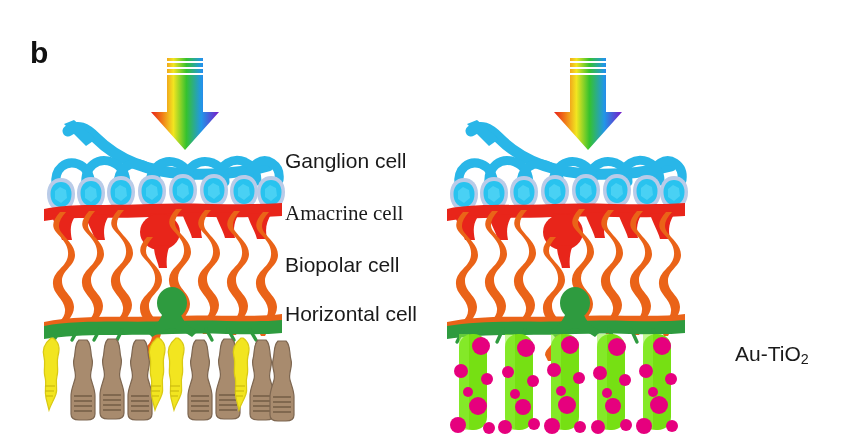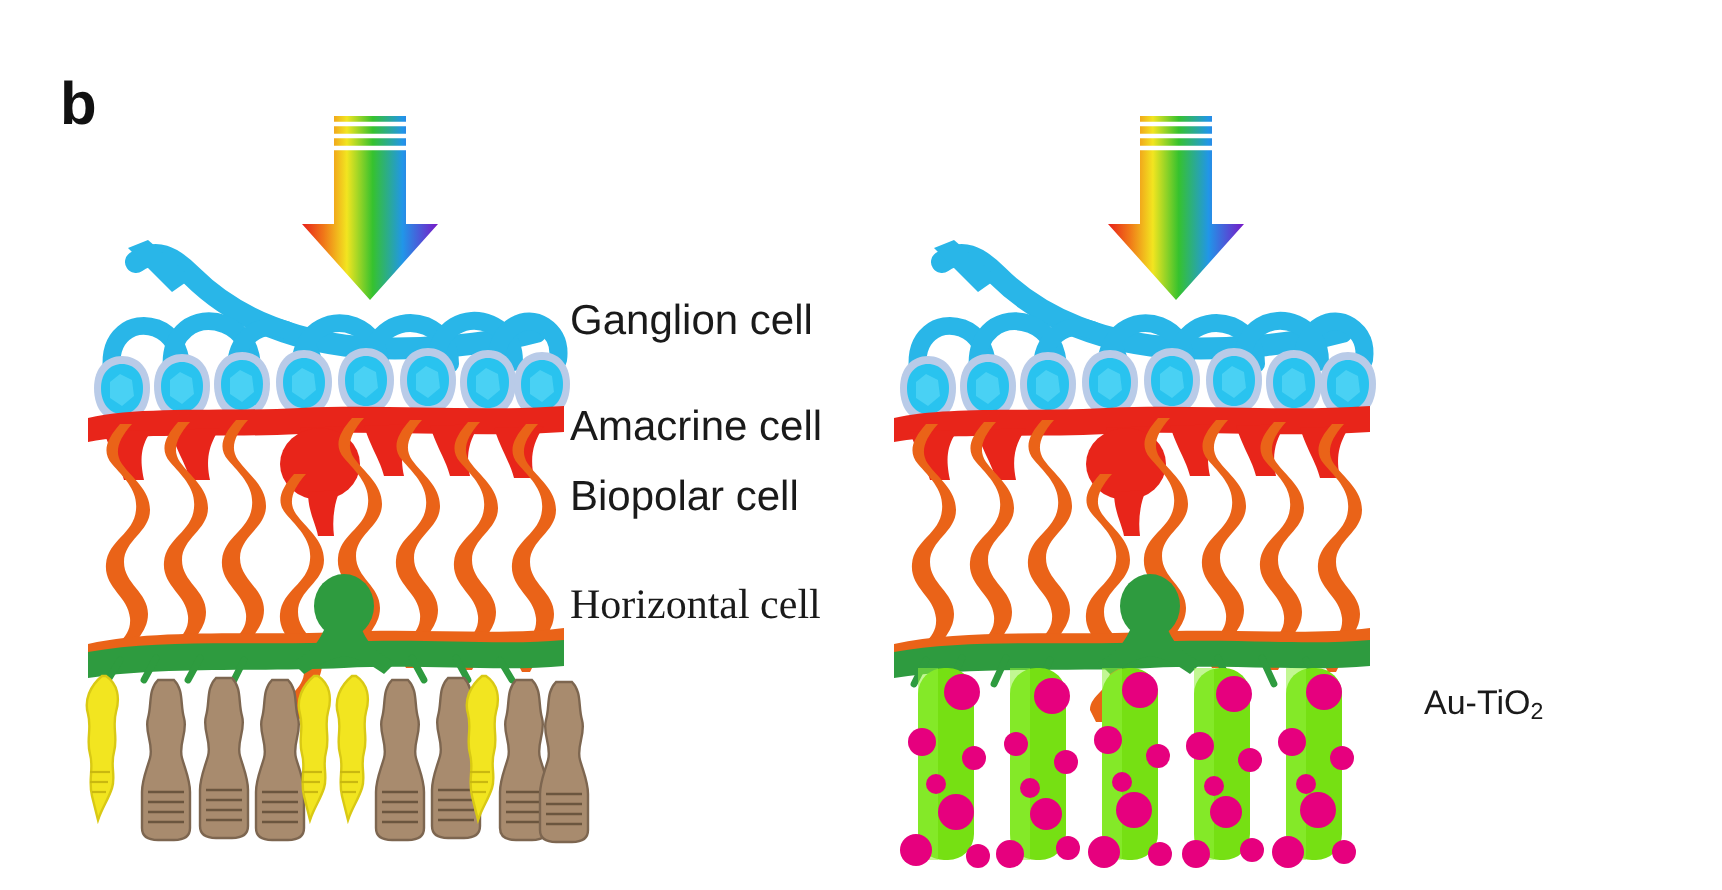--- a/index.html
+++ b/index.html
@@ -1,21 +1,21 @@
 <!DOCTYPE html>
 <html><head>
 <meta charset="utf-8">
 <style>
   html,body{margin:0;padding:0;background:#ffffff;}
   body{width:861px;height:445px;position:relative;overflow:hidden;
        font-family:"Liberation Sans", sans-serif;color:#1a1a1a;}
   #stage{position:absolute;left:0;top:0;width:861px;height:445px;background:#fff;}
   .panel-label{position:absolute;font-weight:bold;font-size:30px;line-height:1;color:#111;}
   .cell-label{position:absolute;font-size:21px;line-height:1;color:#1a1a1a;white-space:nowrap;}
-  .nw-label{position:absolute;font-size:17px;line-height:1.25;color:#1a1a1a;white-space:nowrap;}
+  .nw-label{position:absolute;font-size:21px;line-height:1.25;color:#1a1a1a;white-space:nowrap;margin-left:23px;}
   .nw-label sub{font-size:0.68em;vertical-align:-0.22em;}
   svg{display:block;}
   .svg-layer{position:absolute;left:0;top:0;}
 </style>
 </head>
 <body>
 
 <div id="stage">
 
   <div class="panel-label" style="left:30px;top:38px;">b</div>
@@ -324,24 +324,24 @@
           <circle cx="644" cy="426" r="8"></circle>
             <circle cx="672" cy="426" r="6"></circle>
           <circle cx="653" cy="392" r="5"></circle>
         </g>
       </g>
     </g>
   </svg>
 
   <div class="cell-label" style="left:285px;top:150px;text-align:center;">Ganglion cell</div>
 
-  <div class="cell-label" style="left:285px;top:203px;">Amacrine cell</div>
-
-  <div class="cell-label" style="left:285px;top:238px;">Biopolar cell</div>
-
-  <div class="cell-label" style="left:285px;top:292px;font-family:Liberation Serif, serif;">Horizontal cell</div>
+  <div class="cell-label" style="left:285px;top:203px;font-family:Liberation Serif, serif;">Amacrine cell</div>
+
+  <div class="cell-label" style="left:285px;top:254px;">Biopolar cell</div>
+
+  <div class="cell-label" style="left:285px;top:303px;">Horizontal cell</div>
 
 
   <div class="nw-label" style="left:712px;top:341px;">
     <div><span>Au-TiO</span><sub>2</sub></div>
   </div>
 
 </div>
 
 </body></html>

